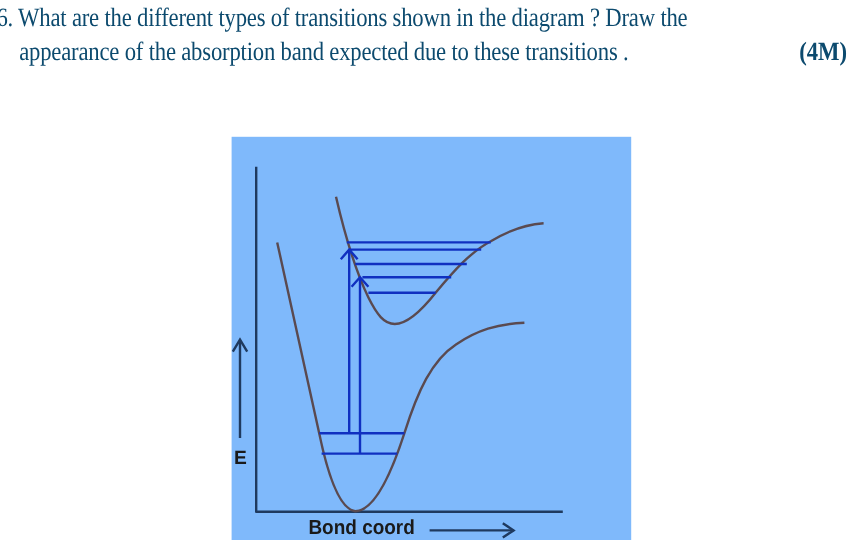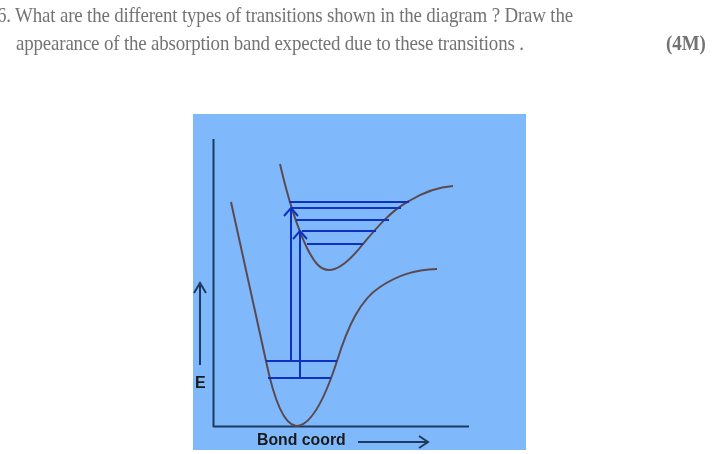--- a/index.html
+++ b/index.html
@@ -13,21 +13,21 @@
       position: relative;
       overflow: hidden;
     }
     .question {
       position: absolute;
       left: 0;
       top: 0;
       width: 720px;
       height: 60px;
       font-family: "Liberation Serif", "DejaVu Serif", serif;
-      color: #737373;
+      color: #0c4a6e;
     }
     .q-line {
       position: absolute;
       white-space: nowrap;
       font-size: 22px;
       line-height: 24px;
       letter-spacing: -0.2px;
       transform-origin: left top;
     }
     .q-line-1 {

